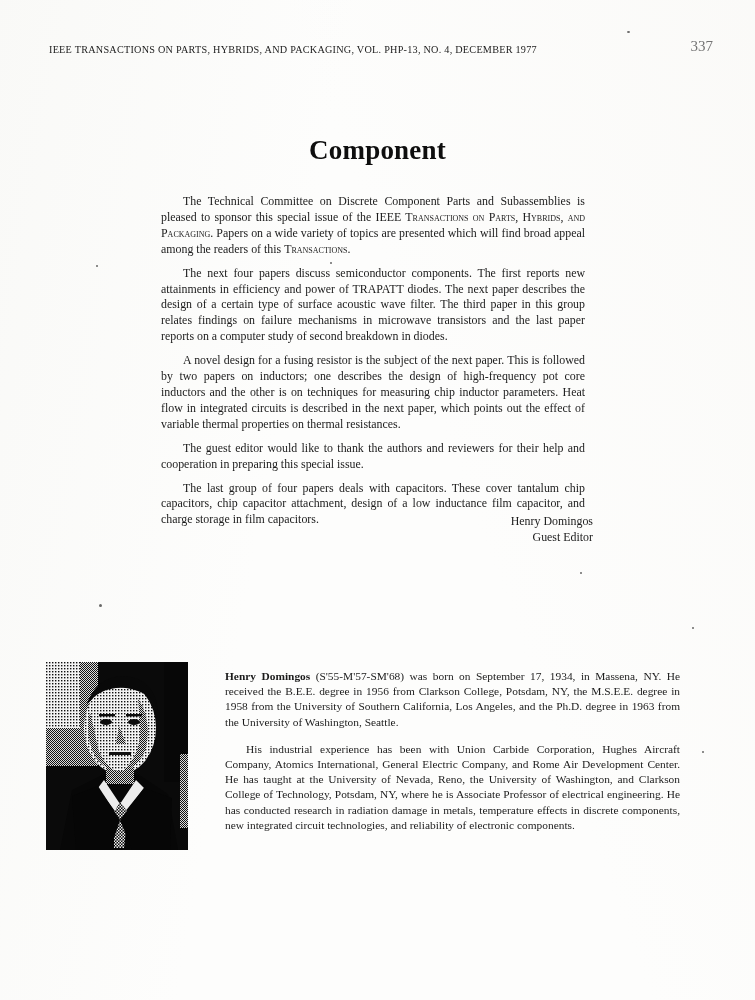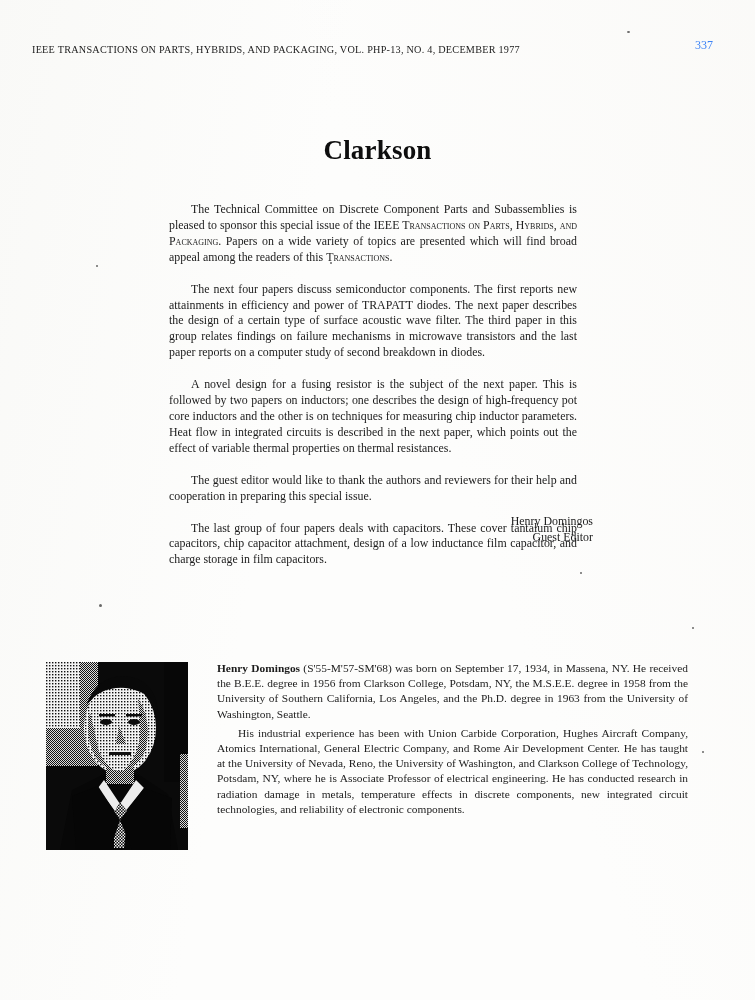--- a/index.html
+++ b/index.html
@@ -24,37 +24,37 @@
     inset: 0;
     background:
       linear-gradient(100deg, rgba(246,246,243,0.55) 0%, rgba(255,255,255,0) 38%),
       linear-gradient(250deg, rgba(248,247,244,0.5) 0%, rgba(255,255,255,0) 42%);
     pointer-events: none;
   }
 
   
   .running-head {
     position: absolute;
-    left: 32px;
+    left: 49px;
     top: 44px;
     width: 560px;
     font-size: 10.2px;
     letter-spacing: 0.25px;
     font-variant: small-caps;
     text-transform: none;
     color: #1b1b1b;
     white-space: nowrap;
   }
 
   .folio {
     position: absolute;
     right: 42px;
     top: 38px;
-    font-size: 12px;
-    color: #3b82f6;
+    font-size: 15px;
+    color: #737373;
   }
 
   .speck {
     position: absolute;
     background: #2a2a2a;
     border-radius: 50%;
     opacity: 0.7;
     pointer-events: none;
   }
 
@@ -78,21 +78,21 @@
     top: 186px;
     width: 440px;
     font-size: 11.9px;
     line-height: 15.9px;
     text-align: justify;
     text-justify: inter-word;
     color: #1b1b1b;
   }
 
   .foreword p {
-    margin: 16px;
+    margin: 8px;
     text-indent: 22px;
   }
 
   .sc {
     font-variant: small-caps;
   }
 
   
   .signature {
     position: absolute;
@@ -131,21 +131,21 @@
     top: 657px;
     width: 479px;
     font-size: 11.4px;
     line-height: 15.2px;
     text-align: justify;
     text-justify: inter-word;
     color: #1b1b1b;
   }
 
   .biography p {
-    margin: 4px;
+    margin: 12px;
     text-indent: 21px;
   }
 
   .biography p.lead {
     text-indent: 0;
   }
 
   .biography .name {
     font-weight: 700;
   }
@@ -161,21 +161,21 @@
   <div class="folio">337</div>
 
   <div class="speck" style="left:627px; top:31px; width:3px; height:2px;"></div>
   <div class="speck" style="left:96px; top:265px; width:2px; height:2px;"></div>
   <div class="speck" style="left:99px; top:604px; width:3px; height:3px;"></div>
   <div class="speck" style="left:580px; top:572px; width:2px; height:2px;"></div>
   <div class="speck" style="left:702px; top:751px; width:2px; height:2px;"></div>
   <div class="speck" style="left:692px; top:627px; width:2px; height:2px;"></div>
   <div class="speck" style="left:330px; top:262px; width:2px; height:2px;"></div>
 
-  <h1 class="doc-title">Clarkson</h1>
+  <h1 class="doc-title">Component</h1>
 
   <div class="foreword">
       <p><span>The Technical Committee on Discrete Component Parts and Subassemblies is pleased to sponsor this special issue of the </span><span class="sc">IEEE Transactions on Parts, Hybrids, and Packaging</span><span>. Papers on a wide variety of topics are presented which will find broad appeal among the readers of this </span><span class="sc">Transactions</span><span>.</span></p>
       <p><span>The next four papers discuss semiconductor components. The first reports new attainments in efficiency and power of TRAPATT diodes. The next paper describes the design of a certain type of surface acoustic wave filter. The third paper in this group relates findings on failure mechanisms in microwave transistors and the last paper reports on a computer study of second breakdown in diodes.</span></p>
       <p><span>A novel design for a fusing resistor is the subject of the next paper. This is followed by two papers on inductors; one describes the design of high-frequency pot core inductors and the other is on techniques for measuring chip inductor parameters. Heat flow in integrated circuits is described in the next paper, which points out the effect of variable thermal properties on thermal resistances.</span></p>
       <p><span>The guest editor would like to thank the authors and reviewers for their help and cooperation in preparing this special issue.</span></p>
       <p><span>The last group of four papers deals with capacitors. These cover tantalum chip capacitors, chip capacitor attachment, design of a low inductance film capacitor, and charge storage in film capacitors.</span></p>
     </div>
 
   <div class="signature">

